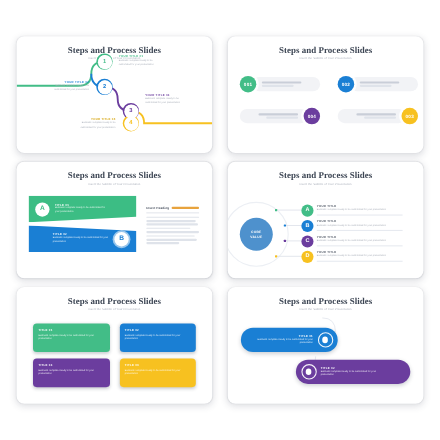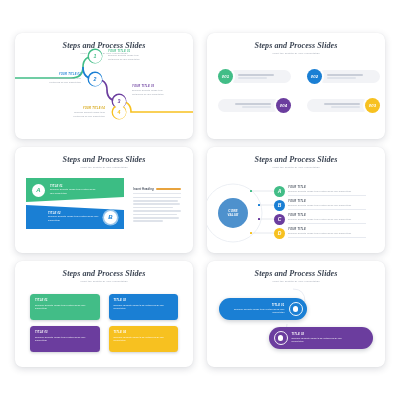--- a/index.html
+++ b/index.html
@@ -16,21 +16,20 @@
     column-gap:14px; row-gap:8px;
     align-content:center; justify-content:center;
     padding: 38px 15px;
   }
   .slide {
     background:#fff;
     border-radius:7px;
     box-shadow: 0 2px 7px rgba(40,50,70,.17), 0 0 1px rgba(40,50,70,.10);
     position:relative;
     overflow:hidden;
-    font-style:italic;
   }
   .s-head { padding-top:9px; text-align:center; }
   .s-title {
     font-family:"Liberation Serif", serif;
     font-weight:bold;
     font-size:8.1px;
     letter-spacing:.05px;
     color:#3d4654;
     line-height:1;
   }

